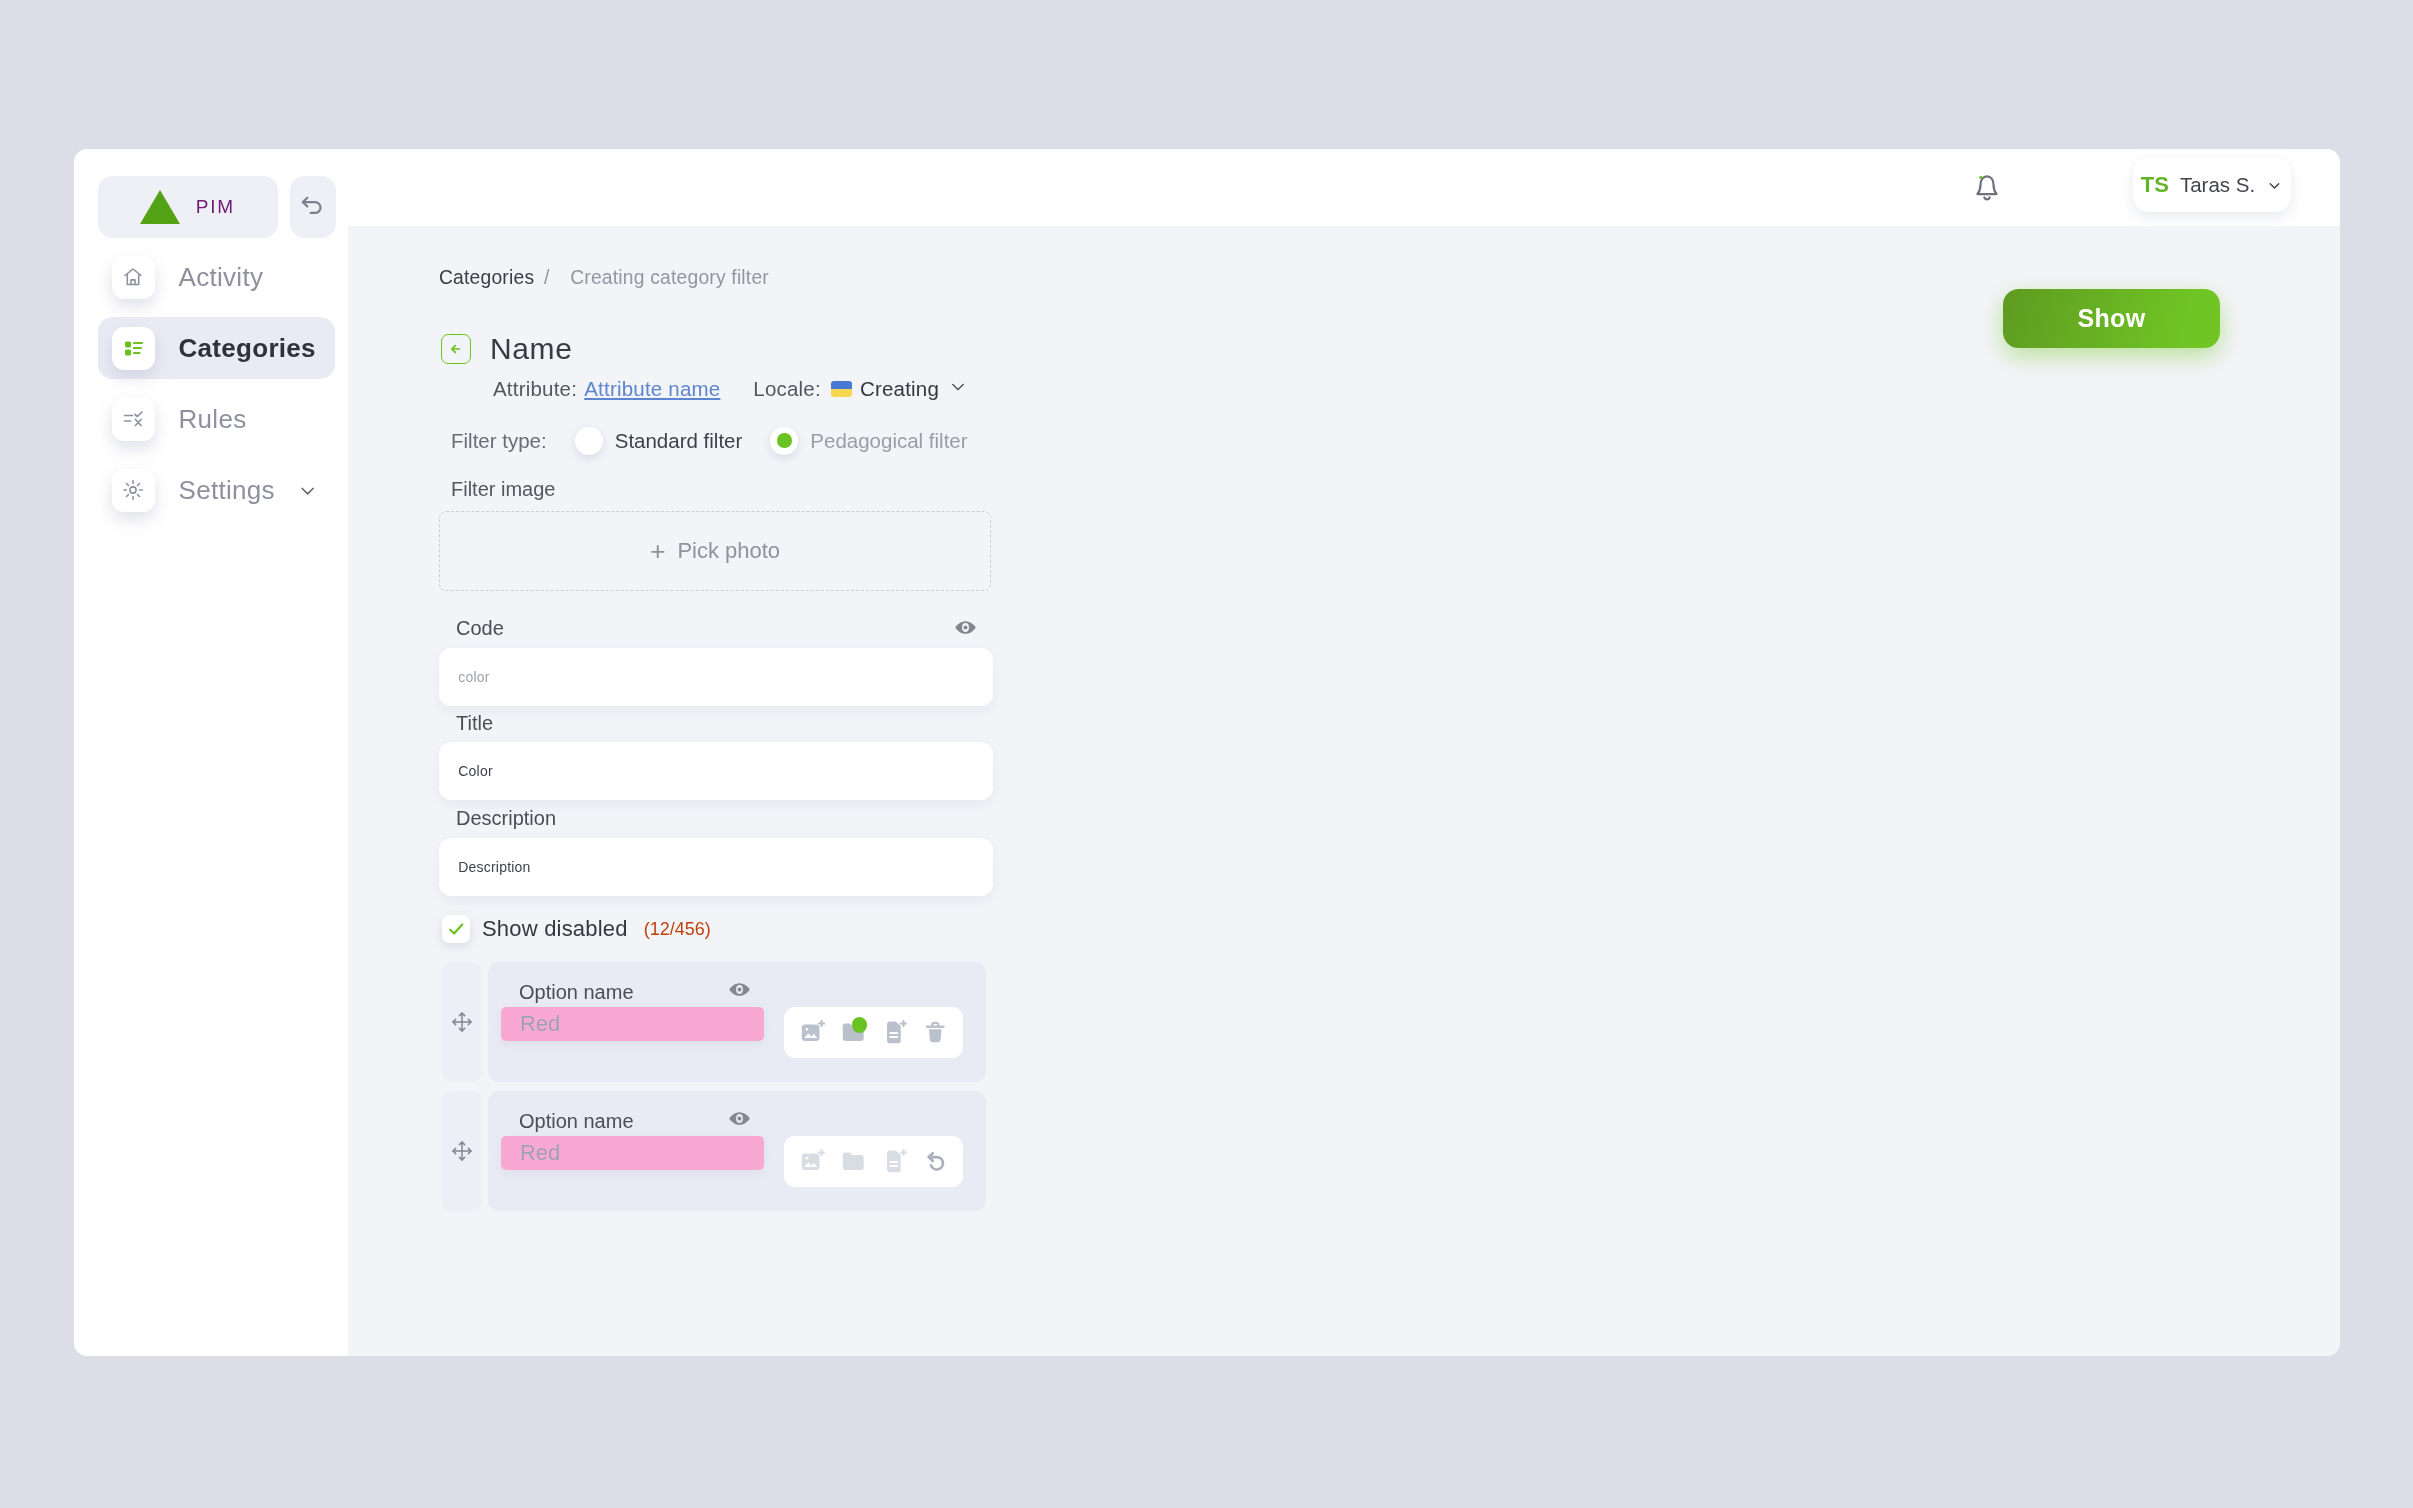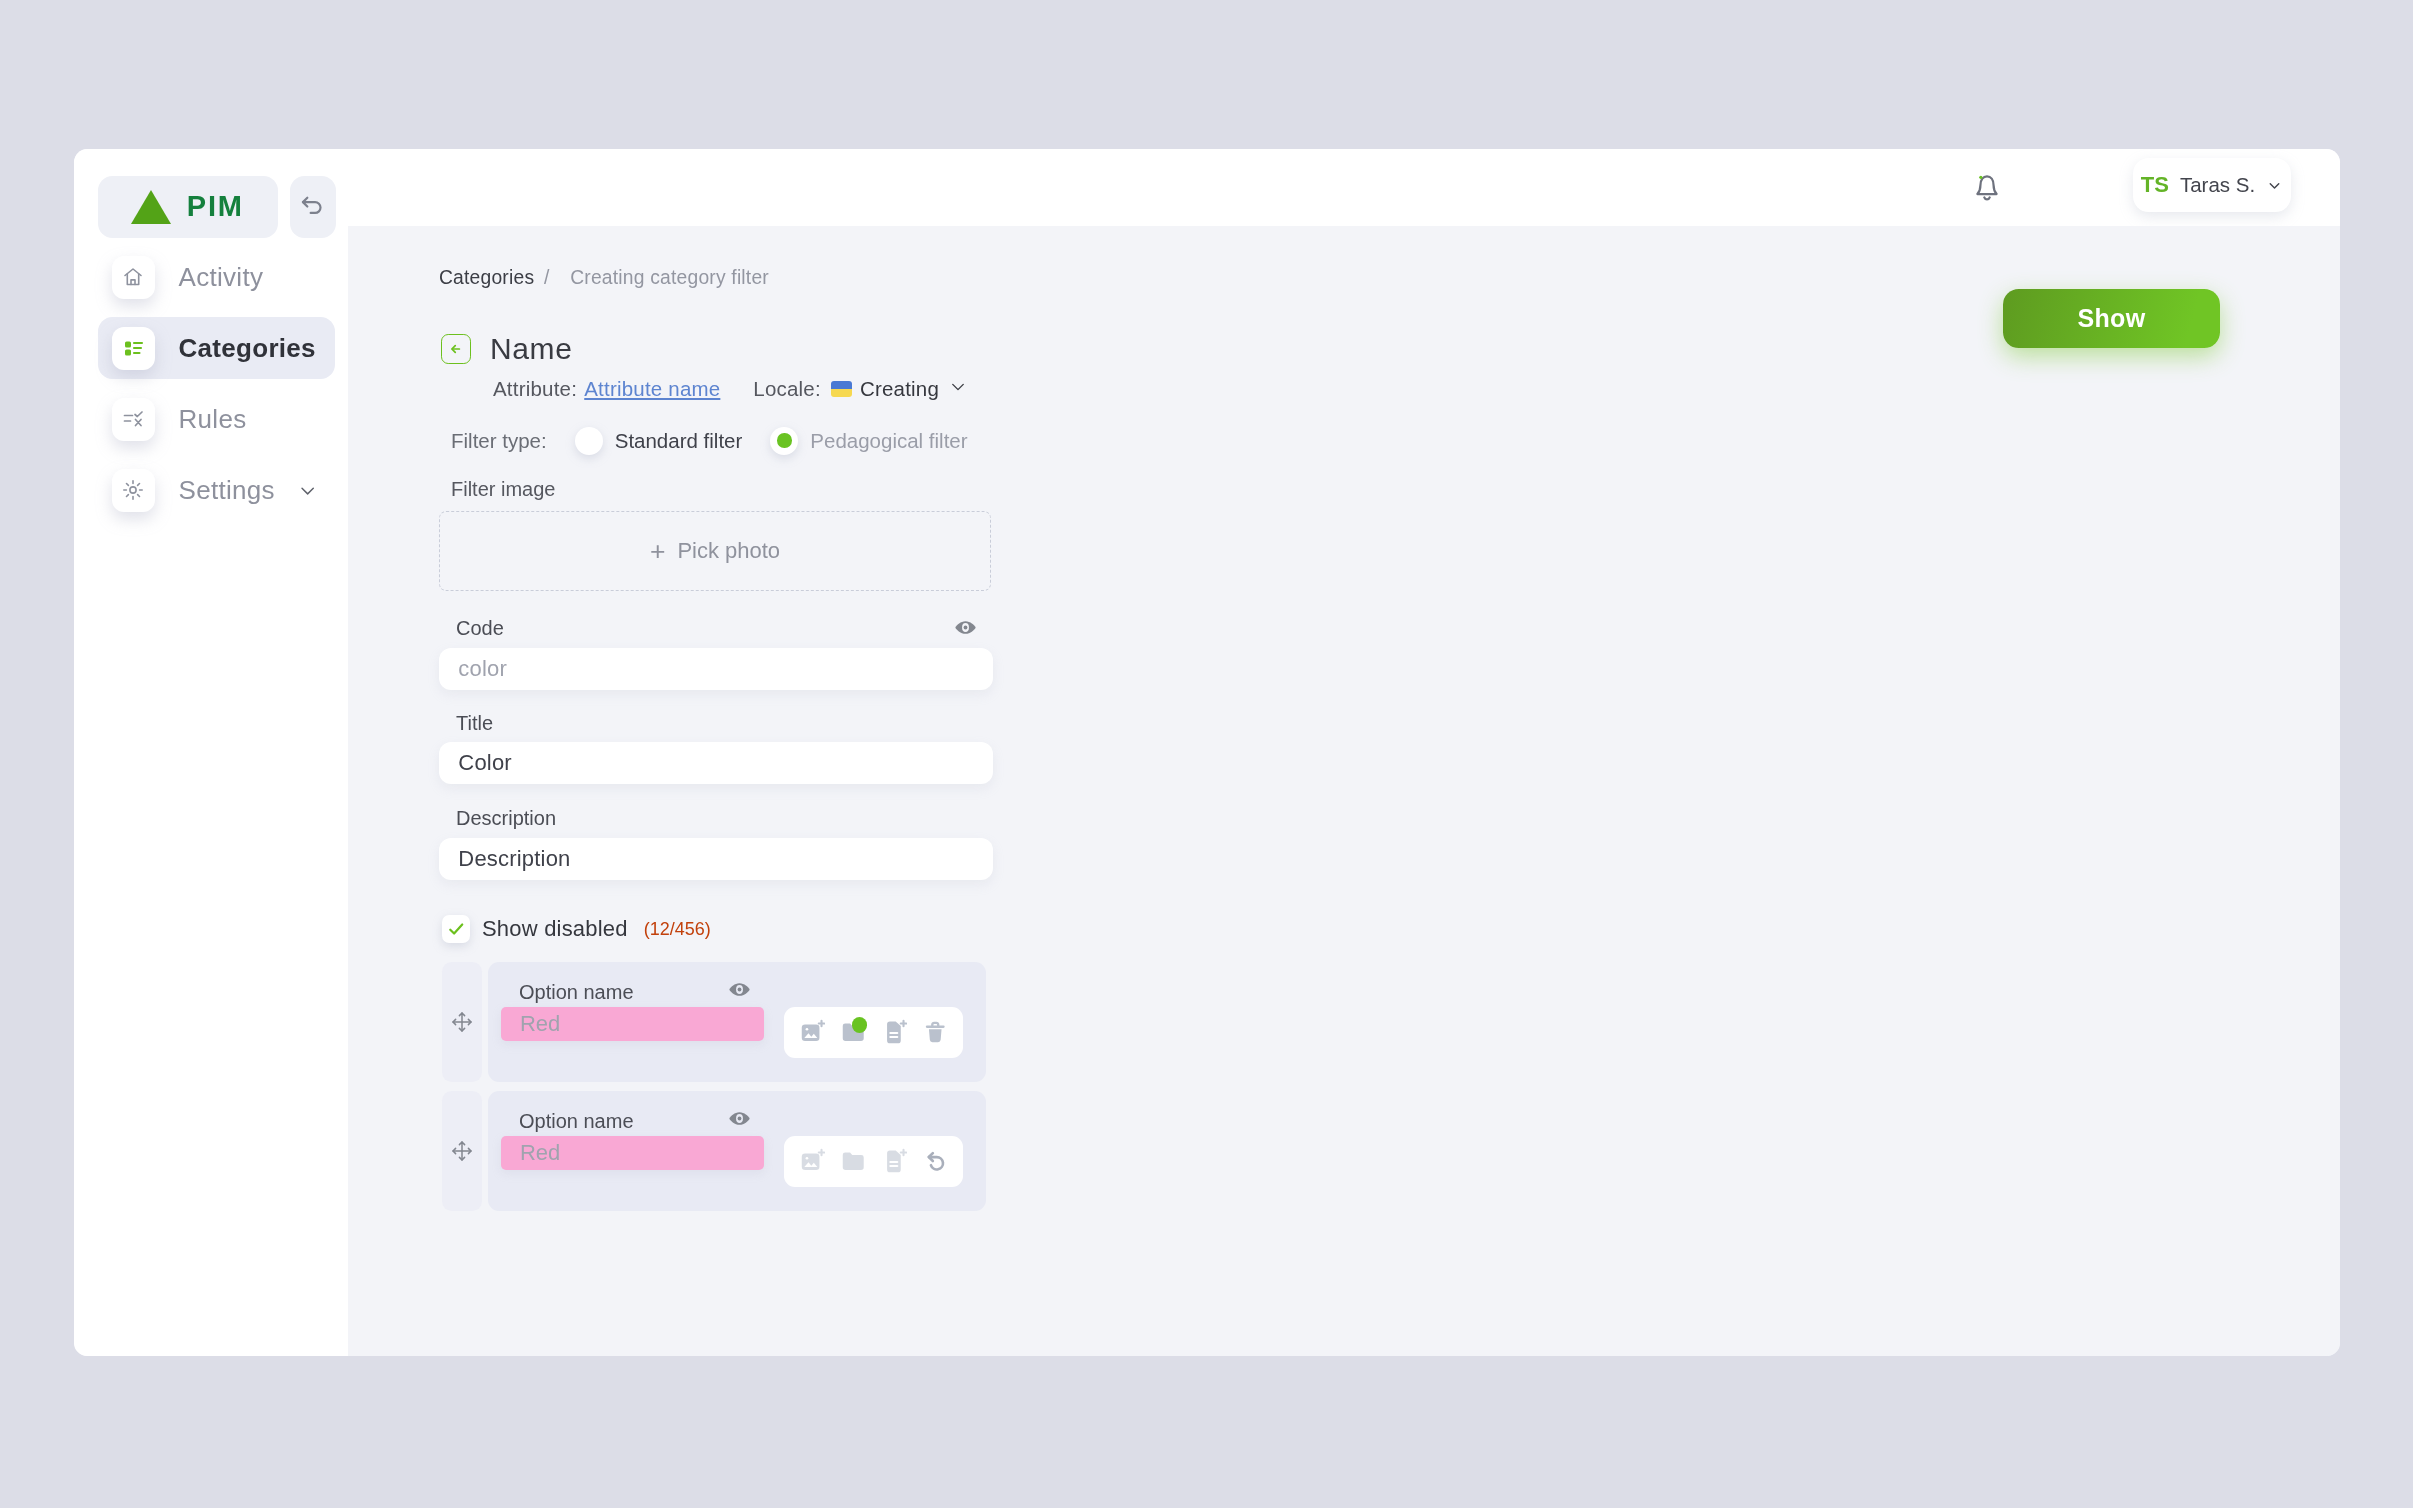--- a/index.html
+++ b/index.html
@@ -21,21 +21,21 @@
   }
   .logo-row{position:absolute;left:23.5px;top:26.5px;display:flex;gap:12px;}
   .logo-pill{
     width:180px;height:62px;background:#eef0f6;border-radius:14.5px;
     display:flex;align-items:center;justify-content:center;gap:15.7px;cursor:pointer;
   }
   .tri{
     width:0;height:0;border-left:20px solid transparent;border-right:20px solid transparent;
     border-bottom:34px solid #53a317;
   }
-  .logo-text{font-size:29px;font-weight:700;color:#15803d;letter-spacing:1.8px;}
+  .logo-text{font-size:19px;font-weight:400;color:#701a75;letter-spacing:1.8px;}
   .collapse-btn{
     width:46px;height:62px;background:#eef0f6;border:none;border-radius:14.5px;
     display:flex;align-items:center;justify-content:center;cursor:pointer;padding:0;
   }
   .menu{position:absolute;left:23.5px;top:97px;width:237px;}
   .menu-item{
     position:relative;height:62px;border-radius:14.5px;margin-bottom:9px;
     display:flex;align-items:center;cursor:pointer;
   }
   .menu-item.active{background:#e9ebf4;}
@@ -97,22 +97,22 @@
   .dashed{
     left:91px;top:285px;width:552px;height:80px;border:1.8px dashed #c9cdd9;border-radius:7.2px;
     display:flex;align-items:center;justify-content:center;gap:12px;cursor:pointer;
     color:#8f929d;font-size:22px;box-sizing:border-box;
   }
   .plus-glyph{font-size:26.5px;font-weight:300;color:#8f929d;line-height:1;}
   .field-label-row{left:91px;width:554px;height:24px;}
   .field-label{position:absolute;left:17px;top:0;font-size:20px;color:#4b4d55;}
   .eye{position:absolute;right:15.7px;top:-1.2px;width:23px;height:23px;cursor:pointer;}
   .tinput{
-    left:91px;width:554px;height:42px;background:#ffffff;border:none;border-radius:12px;
-    box-shadow:0 4.8px 12px rgba(176,180,200,.16);font-family:inherit;font-size:22px;color:#3f414a;
+    left:91px;width:554px;height:58px;background:#ffffff;border:none;border-radius:12px;
+    box-shadow:0 4.8px 12px rgba(176,180,200,.16);font-family:inherit;font-size:14px;color:#3f414a;
     padding:0 0 0 19.3px;box-sizing:border-box;letter-spacing:0.2px;
   }
   .tinput::placeholder{color:#a0a3ae;}
   .show-disabled{left:94px;top:689px;display:flex;align-items:center;cursor:pointer;}
   .checkbox{
     width:28px;height:28px;background:#ffffff;border-radius:7.2px;
     box-shadow:0 3.6px 9.7px rgba(170,175,195,.35);display:flex;align-items:center;justify-content:center;
   }
   .sd-label{margin-left:12px;font-size:22px;color:#35373e;letter-spacing:0.2px;}
   .sd-count{margin-left:16px;font-size:18px;color:#c2410c;}

